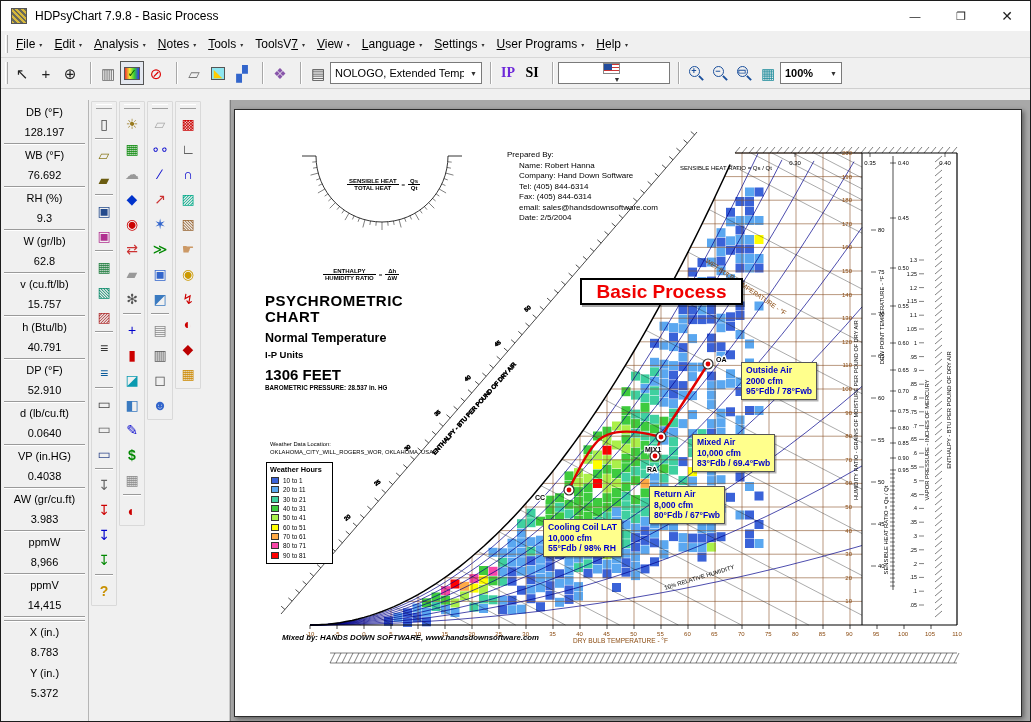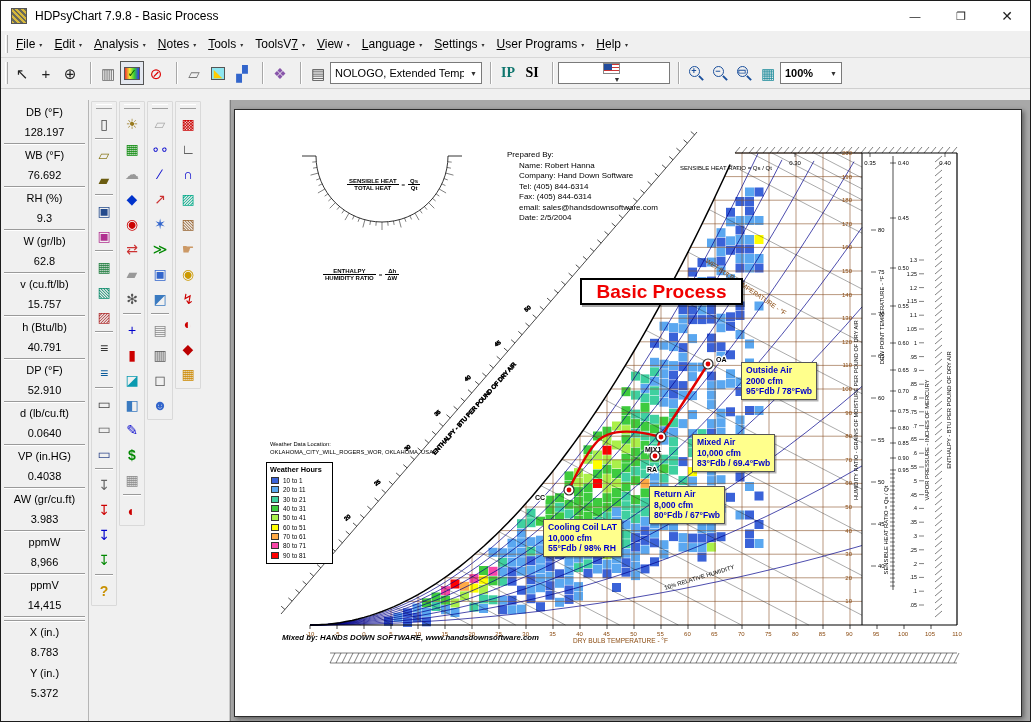--- a/index.html
+++ b/index.html
@@ -192,21 +192,21 @@
           <span class="glyph" style="color: rgb(68, 68, 68);">▤</span>
         </div>
         <div class="tdrop" style="width: 152px;">
           <span class="tdval">NOLOGO, Extended Temp</span>
           <span class="tdarrow">▼</span>
         </div>
       </div>
       <div class="tsepv"></div>
       <div class="tgroup">
         <div class="tbtn textb">
-          <span style="color: #0f766e;">IP</span>
+          <span style="color: #6d28d9;">IP</span>
         </div>
         <div class="tbtn textb">
           <span style="color: rgb(0, 0, 0);">SI</span>
         </div>
       </div>
       <div class="tsepv"></div>
       <div class="tgroup">
         <div class="tdrop" style="width: 112px; flex-direction: column;">
           <span class="flag"></span>
           <span class="tdval">English</span>
@@ -1630,20 +1630,28 @@
               <span class="num">ENTHALPY</span>
               <span class="den">HUMIDITY RATIO</span>
             </span>
           <span>=</span>
           <span class="frac">
               <span class="num">Δh</span>
               <span class="den">ΔW</span>
             </span>
         </div>
 
+        <div class="ovl" id="titleblock">
+          <div id="tb1">PSYCHROMETRIC</div>
+          <div id="tb1b" style="font-size:15px;font-weight:bold;line-height:16px;letter-spacing:.5px;">CHART</div>
+          <div id="tb2">Normal Temperature</div>
+          <div id="tb3">I-P Units</div>
+          <div id="tb4">1306 FEET</div>
+          <div id="tb5">BAROMETRIC PRESSURE: 28.537 in. HG</div>
+        </div>
 
         <div class="ovl" id="procbox">
           <span>Basic Process</span>
         </div>
 
         <div class="ovl" id="wloc">
           <div>Weather Data Location:</div>
           <div>OKLAHOMA_CITY_WILL_ROGERS_WOR, OKLAHOMA, USA</div>
         </div>
 

